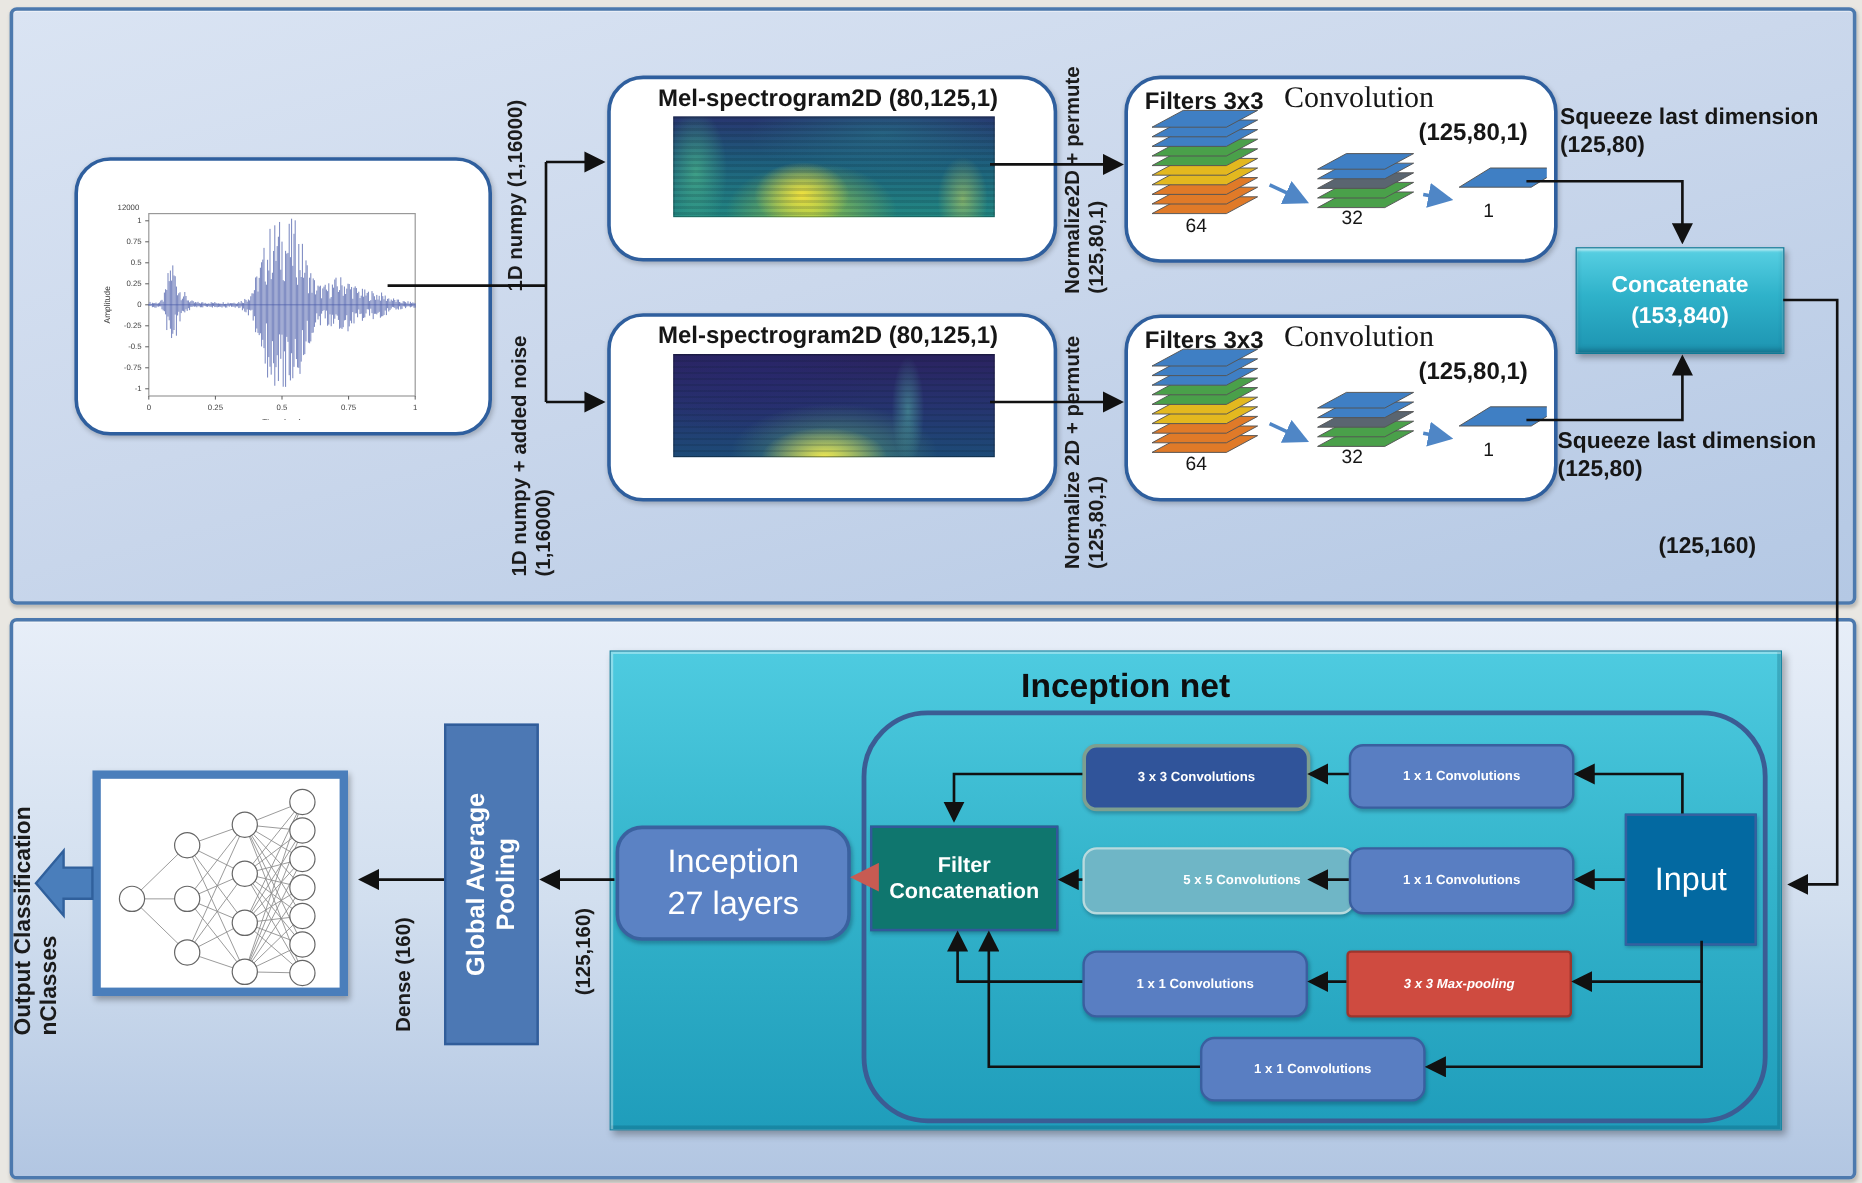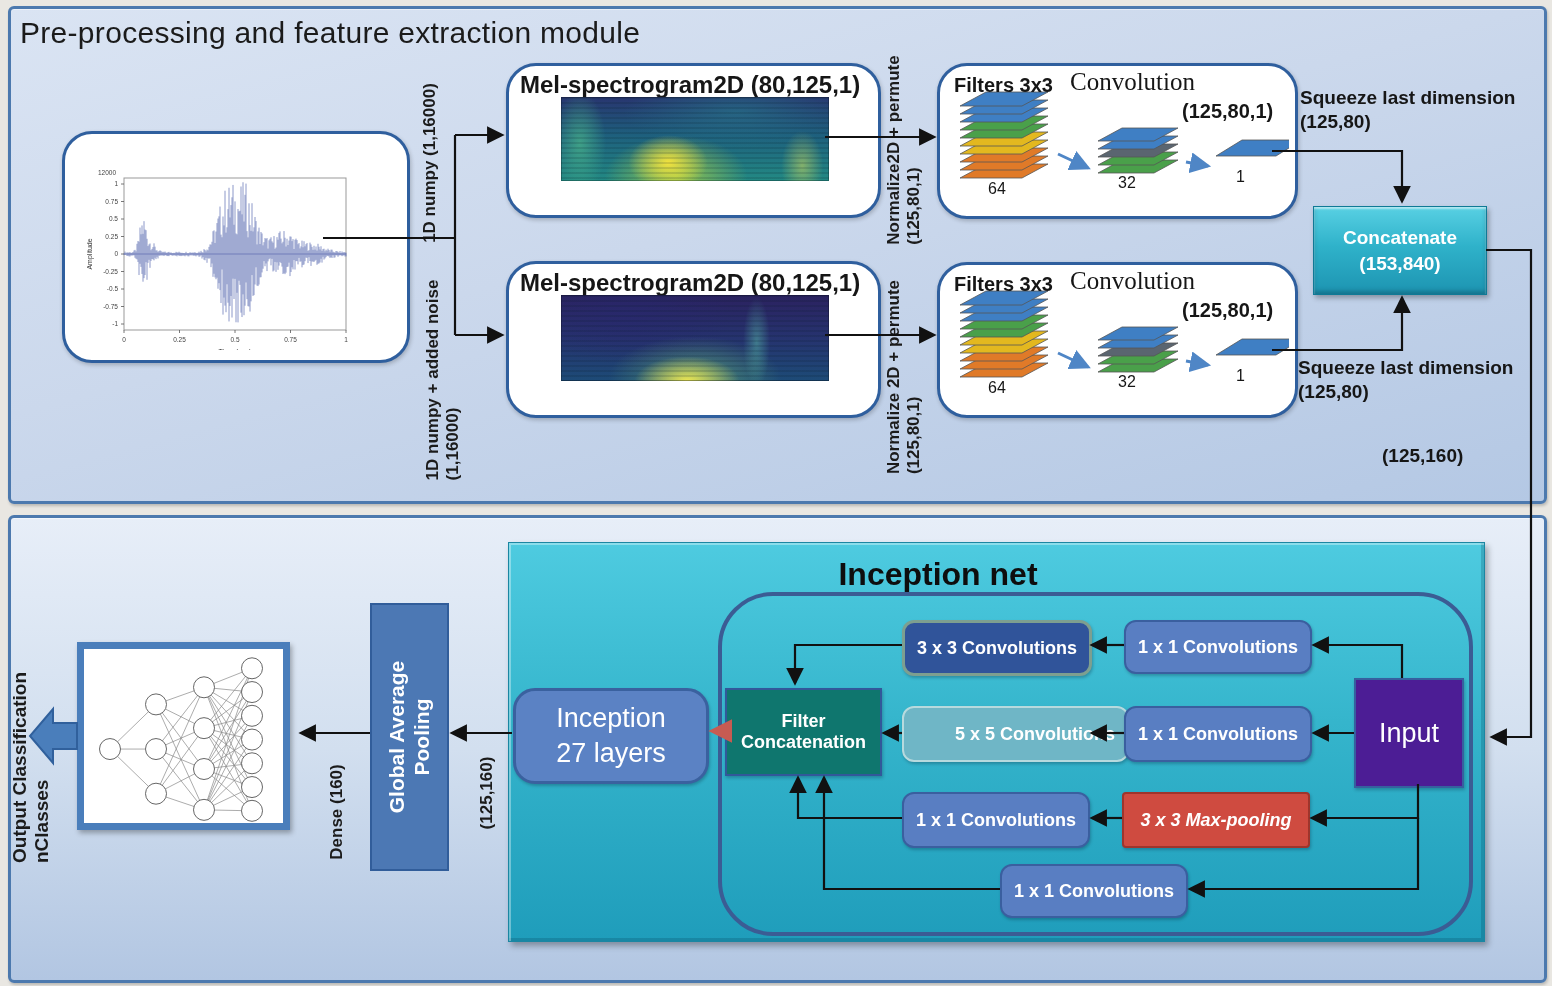--- a/index.html
+++ b/index.html
@@ -3,34 +3,34 @@
 <meta charset="utf-8">
 <style>
   html,body{margin:0;padding:0;background:#e9e7e2;font-family:"Liberation Sans",sans-serif;}
   #stage{position:relative;width:1552px;height:986px;background:#e9e7e2;overflow:hidden;}
   .abs{position:absolute;}
   .module{border:3px solid #4c79ae;border-radius:6px;box-shadow:inset 0 1px 0 rgba(255,255,255,.45),1px 2px 3px rgba(0,0,0,.2);}
   .mod-pre{background:linear-gradient(165deg,#dae4f3 0%,#cbd8ec 45%,#b4c8e4 100%);}
   .mod-cls{background:linear-gradient(180deg,#e7eef8 0%,#d2dfef 50%,#b2c6e2 100%);}
   .mod-title{color:#1b1b1b;font-size:30px;letter-spacing:.3px;white-space:nowrap;}
   .wbox{background:#fff;border:3px solid #2f5f9e;border-radius:30px;box-shadow:1px 2px 4px rgba(0,0,0,.22);}
-  .wbox-title{color:#161616;font-weight:700;font-size:24px;text-align:center;white-space:nowrap;}
+  .wbox-title{color:#161616;font-weight:700;font-size:20px;text-align:center;white-space:nowrap;}
   .vlabel{display:flex;align-items:center;justify-content:center;transform:rotate(-90deg);color:#1b1b1b;font-weight:700;font-size:17px;line-height:1.15;white-space:pre-line;text-align:left;}
   .blk-label{color:#161616;font-weight:700;font-size:19px;line-height:1.25;white-space:pre-line;}
   .teal-btn{background:linear-gradient(180deg,#58d0e3 0%,#2fb2ca 45%,#1d94b1 100%);border:1px solid #0f7a96;box-shadow:inset 0 2px 2px rgba(255,255,255,.55),inset 0 -3px 4px rgba(0,40,60,.3),2px 3px 5px rgba(0,0,0,.3);color:#fff;text-align:center;font-weight:700;font-size:19px;line-height:1.35;white-space:pre-line;display:flex;align-items:center;justify-content:center;}
   .teal-panel{background:linear-gradient(180deg,#4ecbe0 0%,#35b5cc 45%,#1f9dbb 100%);border:1px solid #1b86a2;box-shadow:inset 2px 2px 0 rgba(255,255,255,.35),inset -3px -3px 0 rgba(0,60,80,.22),3px 4px 6px rgba(0,0,0,.3);}
   .incep-outline{border:4px solid #3b5c94;border-radius:55px;background:transparent;}
   .nbox{display:flex;align-items:center;justify-content:center;color:#fff;font-weight:700;text-align:center;white-space:pre-line;box-shadow:1px 2px 3px rgba(0,20,40,.25);}
-  .nbox-sm{font-size:18px;border-radius:12px;}
+  .nbox-sm{font-size:11px;border-radius:12px;}
   .b-1x1{background:#597ec2;border:2.5px solid #3a5f9f;}
   .b-3x3{background:#30549a;border:3px solid #7d9f90;}
   .b-5x5{background:#6fb6c6;border:2.5px solid #b7dade;padding-left:39px;}
   .b-red{background:#cf4b40;border:2.5px solid #9e352c;border-radius:4px;font-style:italic;}
   .b-fc{background:#0f766e;border:2.5px solid #32589a;font-size:18px;}
-  .b-input{background:#4c1d95;border:2.5px solid #36609f;font-size:27px;font-weight:400;}
+  .b-input{background:#0369a1;border:2.5px solid #36609f;font-size:27px;font-weight:400;}
   .b-incep{background:#5b82c4;border:3px solid #3a619f;border-radius:22px;font-size:27px;font-weight:400;line-height:1.3;}
   .b-gap{background:#4c78b4;border:2px solid #315d9a;}
   .gap-text{transform:rotate(-90deg);color:#fff;font-weight:700;font-size:21px;line-height:1.2;white-space:pre-line;text-align:center;display:flex;align-items:center;justify-content:center;}
   .spect{position:absolute;box-shadow:inset 0 0 0 1px rgba(0,0,0,.25);}
   .spect::after{content:"";position:absolute;inset:0;background:repeating-linear-gradient(180deg,rgba(5,25,35,.14) 0 2px,transparent 2px 5px);}
   .spect-a{background:
     radial-gradient(ellipse 55px 38px at 40% 78%, rgba(250,230,60,.95), rgba(250,230,60,0) 72%),
     radial-gradient(ellipse 95px 55px at 43% 95%, rgba(190,220,60,.75), rgba(190,220,60,0) 75%),
     radial-gradient(ellipse 35px 70px at 7% 55%, rgba(80,190,140,.65), rgba(80,190,140,0) 75%),
     radial-gradient(ellipse 30px 50px at 90% 82%, rgba(210,220,90,.55), rgba(210,220,90,0) 70%),
@@ -48,21 +48,20 @@
   .nnbox{background:#fff;border:7px solid #4a7ebb;box-shadow:2px 3px 5px rgba(0,0,0,.3);}
   svg{display:block;}
   #overlay{position:absolute;left:0;top:0;pointer-events:none;}
 </style>
 </head>
 <body>
 
 <div id="stage">
 
   <div class="abs module mod-pre" style="left:8px;top:6px;width:1533px;height:492px;"></div>
-  <div class="abs mod-title" style="left:20px;top:16px;">Pre-processing and feature extraction module</div>
 
   <div class="abs wbox" style="left:62px;top:131px;width:342px;height:226px;"></div>
   <svg id="wave-svg" class="abs" style="left:80px;top:168px;" width="300" height="182" viewBox="0 0 300 182">
       <rect x="44" y="10" width="222" height="152" fill="#fff" stroke="#999" stroke-width="1"></rect>
       <text x="18" y="7" font-size="6.5" fill="#444" font-family="Liberation Sans, sans-serif">12000</text>
       <line x1="41" y1="16" x2="44" y2="16" stroke="#555" stroke-width="0.8"></line>
       <text x="38" y="18" font-size="6.5" fill="#444" text-anchor="end">1</text>
       <line x1="41" y1="33.5" x2="44" y2="33.5" stroke="#555" stroke-width="0.8"></line>
       <text x="38" y="35.5" font-size="6.5" fill="#444" text-anchor="end">0.75</text>
       <line x1="41" y1="51" x2="44" y2="51" stroke="#555" stroke-width="0.8"></line>
@@ -176,21 +175,21 @@
 (125,80)</div>
 
   <div class="abs teal-btn" style="left:1313px;top:206px;width:172px;height:87px;">Concatenate
 (153,840)</div>
 
   <div class="abs blk-label" style="left:1382px;top:444px;">(125,160)</div>
 
   <div class="abs module mod-cls" style="left:8px;top:515px;width:1533px;height:462px;"></div>
 
   <div class="abs teal-panel" style="left:508px;top:542px;width:975px;height:398px;"></div>
-  <div class="abs" style="left:508px;top:556px;width:860px;text-align:center;font-weight:700;font-size:32px;color:#0e0e0e;">Inception net</div>
+  <div class="abs" style="left:508px;top:556px;width:860px;text-align:center;font-weight:700;font-size:28px;color:#0e0e0e;">Inception net</div>
   <div class="abs incep-outline" style="left:718px;top:592px;width:747px;height:336px;"></div>
 
   <div class="abs nbox nbox-sm b-3x3" style="left:902px;top:620px;width:184px;height:50px;">3 x 3 Convolutions</div>
   <div class="abs nbox nbox-sm b-1x1" style="left:1124px;top:620px;width:184px;height:50px;">1 x 1 Convolutions</div>
   <div class="abs nbox nbox-sm b-5x5" style="left:902px;top:706px;width:184px;height:52px;">5 x 5 Convolutions</div>
   <div class="abs nbox nbox-sm b-1x1" style="left:1124px;top:706px;width:184px;height:52px;">1 x 1 Convolutions</div>
   <div class="abs nbox nbox-sm b-1x1" style="left:902px;top:792px;width:184px;height:52px;">1 x 1 Convolutions</div>
   <div class="abs nbox nbox-sm b-red" style="left:1122px;top:792px;width:184px;height:52px;">3 x 3 Max-pooling</div>
   <div class="abs nbox nbox-sm b-1x1" style="left:1000px;top:864px;width:184px;height:50px;">1 x 1 Convolutions</div>
   <div class="abs nbox b-fc" style="left:725px;top:688px;width:153px;height:84px;">Filter

